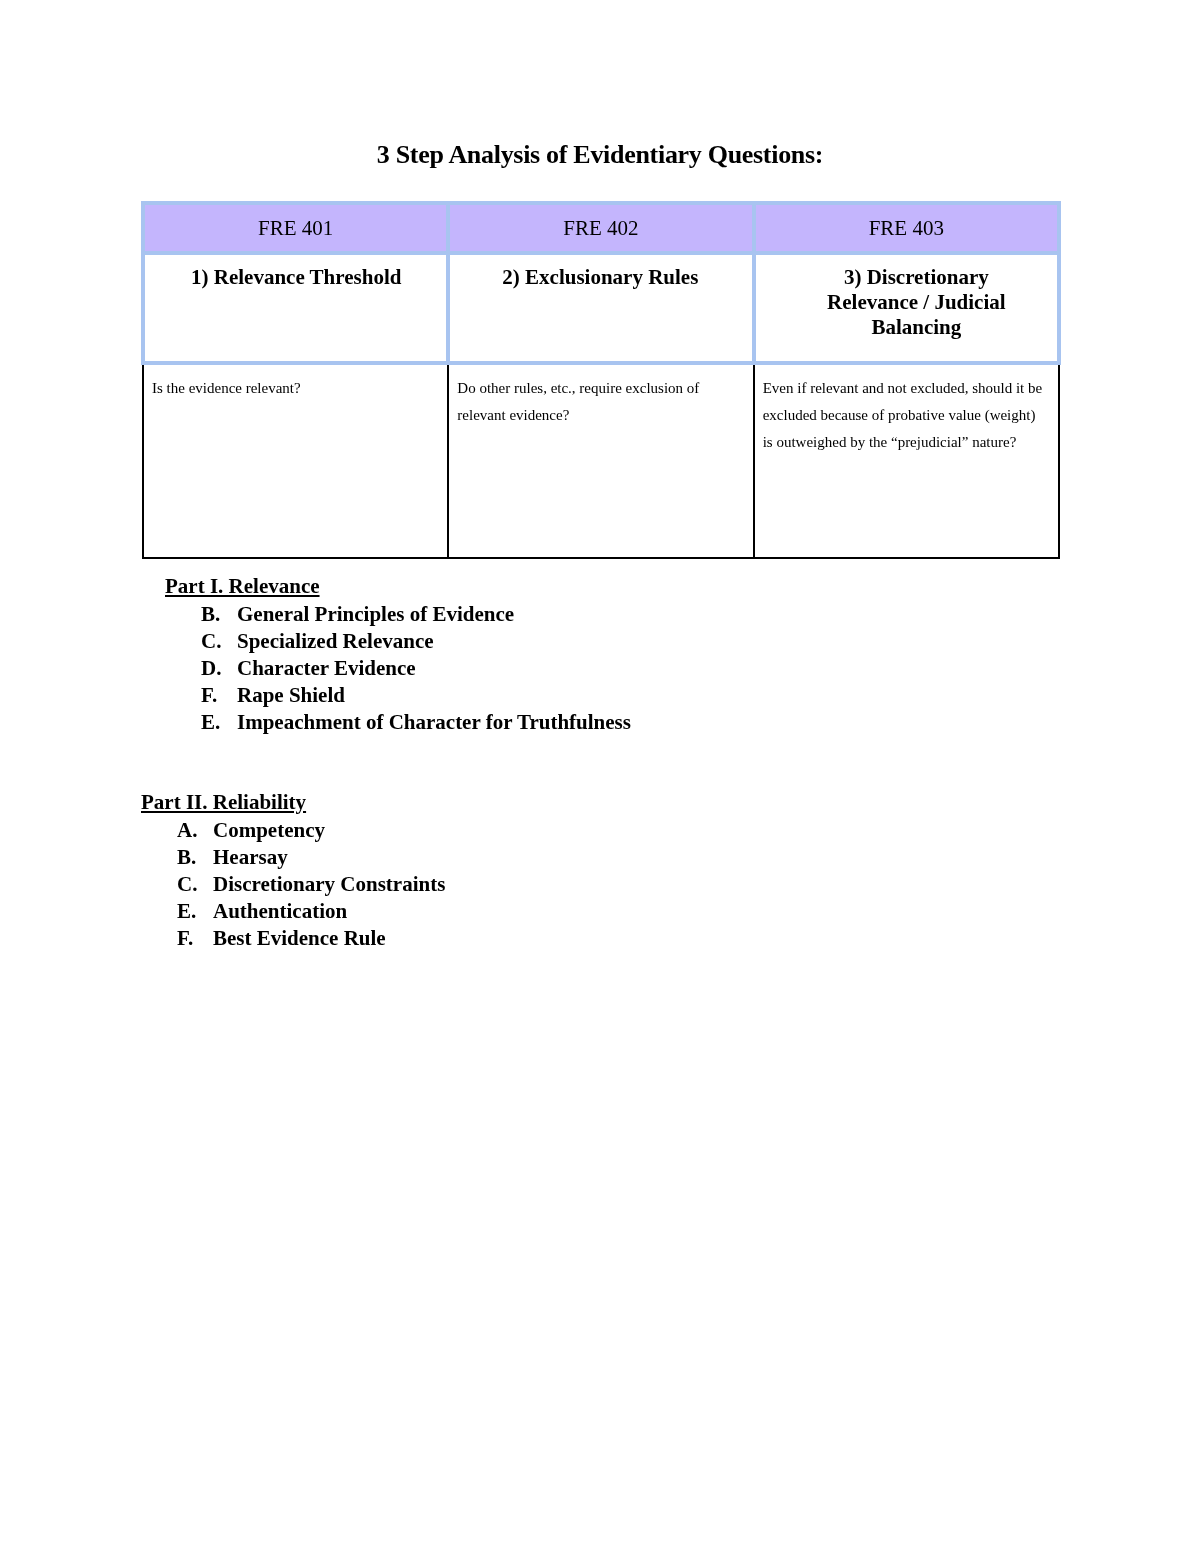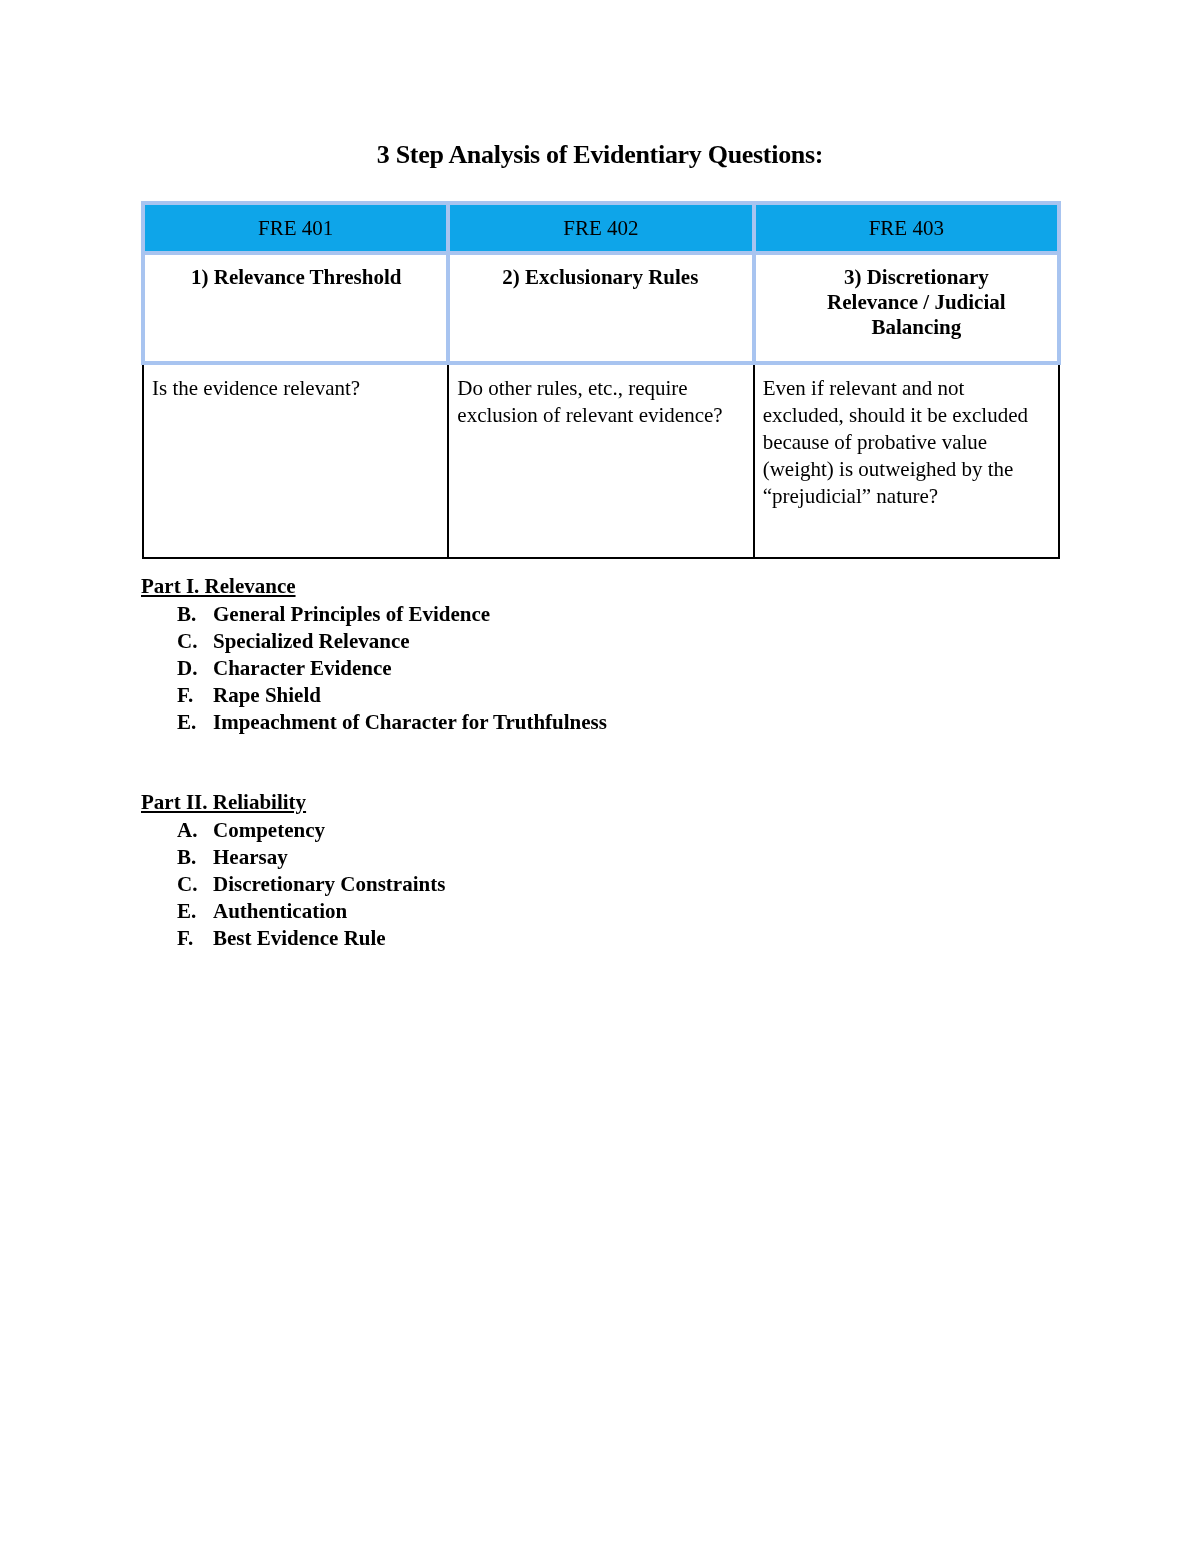--- a/index.html
+++ b/index.html
@@ -14,30 +14,30 @@
     text-underline-offset: 4px; letter-spacing: -0.3px;
     font-family: "Liberation Serif", serif;
   }
   .tbl {
     position: absolute; left: 141px; top: 201px; width: 920px;
     border-collapse: collapse; table-layout: fixed;
     font-family: "Liberation Serif", serif;
   }
   .tbl td { vertical-align: top; padding: 0; }
   .tbl tr.hdr td {
-    background: #0ea5e9; border: 4px solid #a8c4f0; height: 46px;
+    background: #c4b5fd; border: 4px solid #a8c4f0; height: 46px;
     text-align: center; vertical-align: middle; font-size: 21px;
   }
   .tbl tr.step td {
     border: 4px solid #a8c4f0; height: 96px; font-size: 21px; font-weight: bold;
     padding-top: 10px;
   }
   .tbl tr.step td .lbl { display: block; }
   .tbl tr.q td {
-    border: 2px solid #000; border-top: 0; height: 178px; font-size: 21px;
+    border: 2px solid #000; border-top: 0; height: 178px; font-size: 15px;
     padding: 10px 12px 4px 8px; line-height: 27px; margin-left: 8px;
   }
   .c1 { padding-left: 46px !important; }
   .c2 { padding-left: 52px !important; }
   .c3 { text-align: center; padding-left: 50px !important; }
   .c3 .lbl { padding-right: 30px; text-align: center; }
   .part {
     position: absolute; left: 141px; font-family: "Liberation Serif", serif;
     font-size: 21px; font-weight: bold;
   }
@@ -70,21 +70,21 @@
         </td>
   </tr>
   <tr class="q">
     <td>Is the evidence relevant?</td>
     <td>Do other rules, etc., require exclusion of relevant evidence?</td>
     <td>Even if relevant and not excluded, should it be excluded because of probative value (weight) is outweighed by the “prejudicial” nature?</td>
   </tr>
 </tbody>
   </table>
 
-<div class="part" style="top:574px;">
+<div class="part" style="top:574px;margin-left:24px;">
   <span class="part-title">Part I. Relevance</span>
   <ol>
     <li><span class="letter">B.</span><span>General Principles of Evidence</span></li>
     <li><span class="letter">C.</span><span>Specialized Relevance</span></li>
     <li><span class="letter">D.</span><span>Character Evidence</span></li>
     <li><span class="letter">F.</span><span>Rape Shield</span></li>
     <li><span class="letter">E.</span><span>Impeachment of Character for Truthfulness</span></li>
   </ol>
 </div>
 

